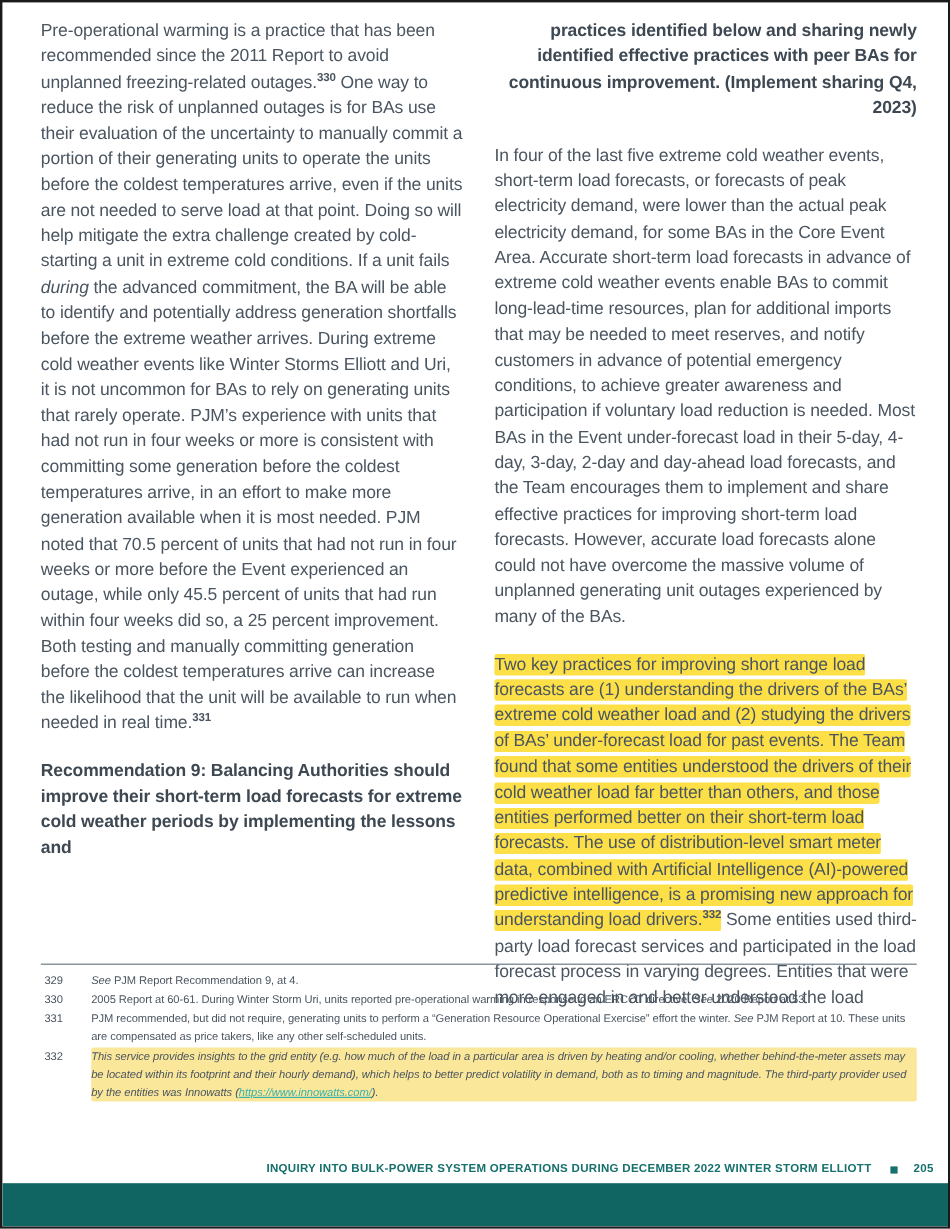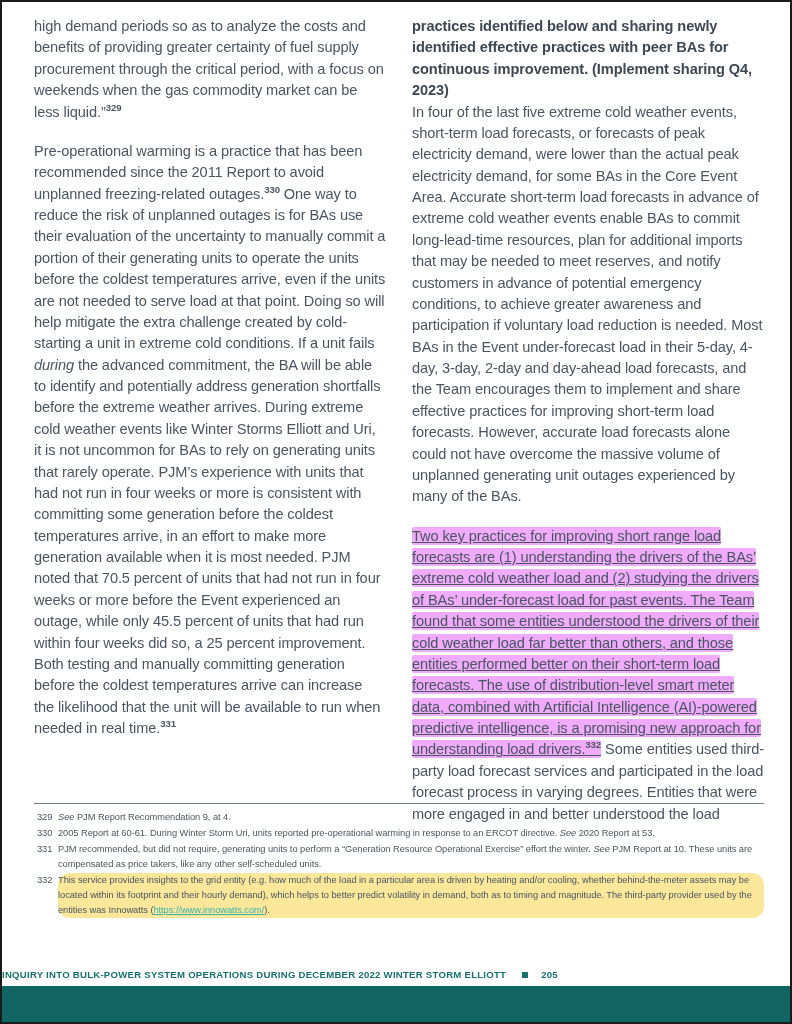--- a/index.html
+++ b/index.html
@@ -46,26 +46,25 @@
   p.body:last-child { margin-bottom: 0; }
   p.rec {
     margin: 0;
     font-size: 14.6px;
     line-height: 1.465;
     color: #3d4852;
     font-weight: bold;
     letter-spacing: -0.1px;
   }
   .hl {
-    background: #f0abfc;
+    background: #fde047;
     box-decoration-break: clone;
     -webkit-box-decoration-break: clone;
     padding: 1px 0;
     border-radius: 2px;
-    text-decoration: underline;
   }
   sup {
     font-size: 9.6px;
     font-weight: bold;
     vertical-align: super;
     line-height: 0;
   }
   i { }
 
   
@@ -87,36 +86,37 @@
     color: #4a5560;
     margin-bottom: 1px;
     letter-spacing: -0.05px;
   }
   .fn-num {
     flex: 0 0 24px;
     text-align: left;
     padding-left: 3px;
     box-sizing: border-box;
   }
-  .fn-text { flex: 1 1 auto; }
+  .fn-text { flex: 1 1 auto; margin-left: 18px; }
   .fn-text.hl-fn {
     background: #fbe79a;
-    border-radius: 12px;
+    border-radius: 2px;
+    font-style: italic;
   }
   a.link {
     color: #39b2ad;
     text-decoration: underline;
   }
 
   
   .footer {
     position: absolute;
-    left: 0; right: 0;
+    left: 0; right: 12px;
     top: 962px;
-    text-align: left;
+    text-align: right;
   }
   .footer-line {
     font-size: 9.6px;
     font-weight: bold;
     letter-spacing: 0.25px;
     color: #16706d;
     display: inline-flex;
     align-items: center;
     gap: 0;
   }
@@ -140,30 +140,30 @@
 </head>
 <body>
 
 <div class="page">
 
   <div class="content">
     <div class="columns">
 
       <div class="col">
 
-        <p class="body"><span>high demand periods so as to analyze the costs and benefits of providing greater certainty of fuel supply procurement through the critical period, with a focus on weekends when the gas commodity market can be less liquid.”</span><sup>329</sup></p>
 
         <p class="body"><span>Pre-operational warming is a practice that has been recommended since the 2011 Report to avoid unplanned freezing-related outages.</span><sup>330</sup><span> One way to reduce the risk of unplanned outages is for BAs use their evaluation of the uncertainty to manually commit a portion of their generating units to operate the units before the coldest temperatures arrive, even if the units are not needed to serve load at that point. Doing so will help mitigate the extra challenge created by cold-starting a unit in extreme cold conditions. If a unit fails </span><i>during</i><span> the advanced commitment, the BA will be able to identify and potentially address generation shortfalls before the extreme weather arrives. During extreme cold weather events like Winter Storms Elliott and Uri, it is not uncommon for BAs to rely on generating units that rarely operate. PJM’s experience with units that had not run in four weeks or more is consistent with committing some generation before the coldest temperatures arrive, in an effort to make more generation available when it is most needed. PJM noted that 70.5 percent of units that had not run in four weeks or more before the Event experienced an outage, while only 45.5 percent of units that had run within four weeks did so, a 25 percent improvement. Both testing and manually committing generation before the coldest temperatures arrive can increase the likelihood that the unit will be available to run when needed in real time.</span><sup>331</sup></p>
 
+        <p class="rec">Recommendation 9: Balancing Authorities should improve their short-term load forecasts for extreme cold weather periods by implementing the lessons and</p>
 
       </div>
 
       <div class="col">
 
-        <p class="rec" style="">practices identified below and sharing newly identified effective practices with peer BAs for continuous improvement. (Implement sharing Q4, 2023)</p>
+        <p class="rec" style="margin-bottom:18px;text-align:right;">practices identified below and sharing newly identified effective practices with peer BAs for continuous improvement. (Implement sharing Q4, 2023)</p>
 
         <p class="body">In four of the last five extreme cold weather events, short-term load forecasts, or forecasts of peak electricity demand, were lower than the actual peak electricity demand, for some BAs in the Core Event Area. Accurate short-term load forecasts in advance of extreme cold weather events enable BAs to commit long-lead-time resources, plan for additional imports that may be needed to meet reserves, and notify customers in advance of potential emergency conditions, to achieve greater awareness and participation if voluntary load reduction is needed. Most BAs in the Event under-forecast load in their 5-day, 4-day, 3-day, 2-day and day-ahead load forecasts, and the Team encourages them to implement and share effective practices for improving short-term load forecasts. However, accurate load forecasts alone could not have overcome the massive volume of unplanned generating unit outages experienced by many of the BAs.</p>
 
         <p class="body"><span class="hl"><span>Two key practices for improving short range load forecasts are (1) understanding the drivers of the BAs’ extreme cold weather load and (2) studying the drivers of BAs’ under-forecast load for past events. The Team found that some entities understood the drivers of their cold weather load far better than others, and those entities performed better on their short-term load forecasts. The use of distribution-level smart meter data, combined with Artificial Intelligence (AI)-powered predictive intelligence, is a promising new approach for understanding load drivers.</span><sup>332</sup></span><span> Some entities used third-party load forecast services and participated in the load forecast process in varying degrees. Entities that were more engaged in and better understood the load</span></p>
 
       </div>
 
     </div>
   </div>
 

